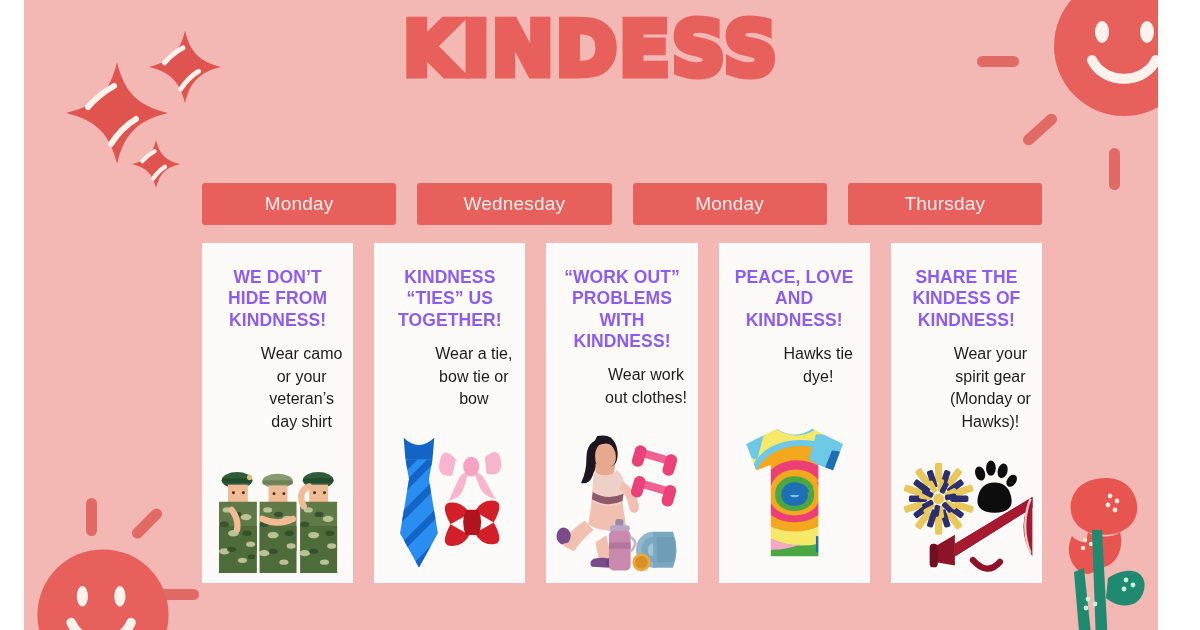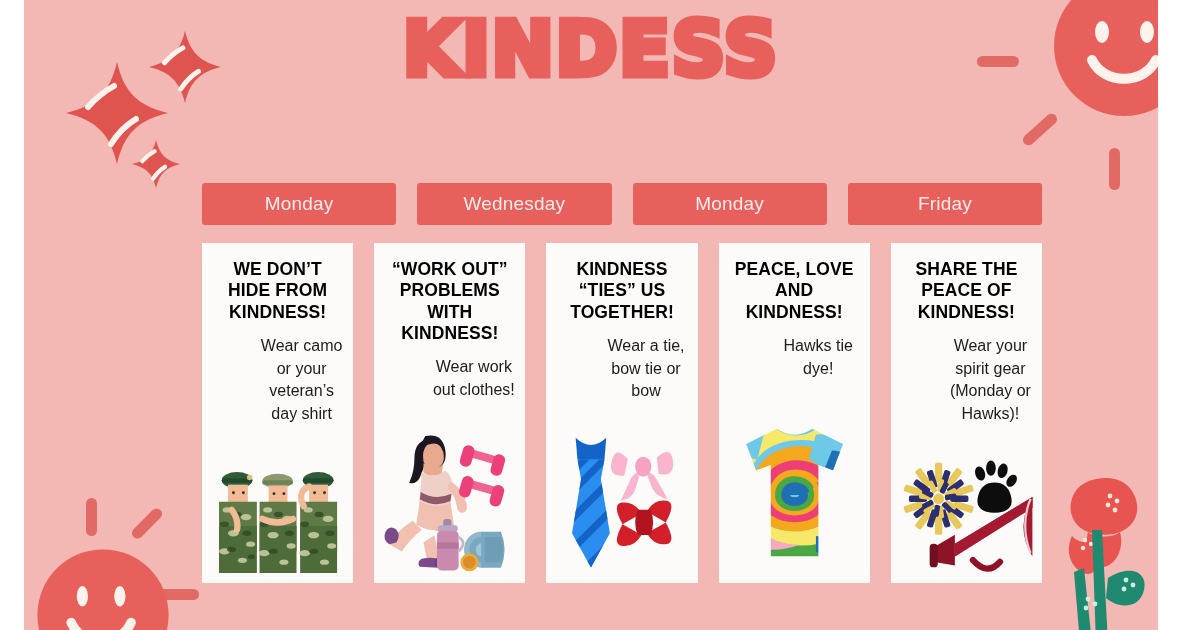--- a/index.html
+++ b/index.html
@@ -79,24 +79,25 @@
     background: #fdfbfa;
     display: flex;
     flex-direction: column;
     align-items: center;
     padding: 16px 8px 4px 8px;
     overflow: hidden;
   }
   .card-head {
     font-size: 17.5px;
     font-weight: 700;
-    color: #000000;
+    color: #8b5cf6;
     text-align: center;
     line-height: 1.22;
     letter-spacing: .1px;
+    margin-top: 8px;
   }
   .card-sub {
     margin-top: 12px;
     font-size: 16px;
     color: #1c1c1c;
     text-align: center;
     line-height: 1.42;
     font-weight: 400;
     margin-left: 48px;
   }
@@ -180,21 +181,21 @@
     </svg>
 
     <div class="title-wrap">
       <span class="title-line l1">KINDESS</span>
     </div>
 
     <div class="tabs">
       <div class="tab">Monday</div>
       <div class="tab">Wednesday</div>
       <div class="tab">Monday</div>
-      <div class="tab">Friday</div>
+      <div class="tab">Thursday</div>
     </div>
 
     <div class="cards">
 
       <div class="card">
         <div class="card-head">WE DON’T HIDE FROM KINDNESS!</div>
         <div class="card-sub">Wear camo or your veteran’s day shirt</div>
         <div class="card-art">
           <svg width="150" height="122" viewBox="0 0 150 122">
             <g>
@@ -263,69 +264,20 @@
                 <ellipse cx="105" cy="100" rx="6" ry="3.4"></ellipse>
                   <ellipse cx="127" cy="110" rx="5" ry="3"></ellipse>
               </g>
               <g fill="#2f4a26" opacity=".8">
                 <ellipse cx="121" cy="57" rx="5" ry="3"></ellipse>
                   <ellipse cx="105" cy="68" rx="5" ry="3"></ellipse>
                 <ellipse cx="133" cy="78" rx="5" ry="3"></ellipse>
                   <ellipse cx="115" cy="98" rx="5" ry="3"></ellipse>
               </g>
               <path d="M104 48 q-8 -16 6 -22" stroke="#f0bb95" stroke-width="7" fill="none" stroke-linecap="round"></path>
-            </g>
-          </svg>
-        </div>
-      </div>
-
-      <div class="card">
-        <div class="card-head">“WORK OUT” PROBLEMS WITH KINDNESS!</div>
-        <div class="card-sub">Wear work out clothes!</div>
-        <div class="card-art">
-          <svg width="150" height="156" viewBox="0 0 150 156">
-            <g>
-              <path d="M48 10 q-12 4 -12 20 q0 16 -6 28 q8 2 12 -6 q6 -14 8 -26 z" fill="#1d1620"></path>
-              <path d="M48 6 q18 -4 22 14 q3 16 -8 22 q-12 6 -18 -6 q-5 -16 4 -30 z" fill="#1d1620"></path>
-              <path d="M50 16 q14 -6 18 8 q3 14 -8 18 q-11 3 -14 -8 q-2 -12 4 -18 z" fill="#e8a98e"></path>
-              <path d="M46 36 q10 8 22 2 l-2 10 q-12 6 -20 -2 z" fill="#e8a98e"></path>
-              <path d="M44 46 q16 8 26 -2 q10 8 8 24 l-3 18 q-18 6 -34 -4 l2 -22 z" fill="#efd0c8"></path>
-              <path d="M43 68 q16 10 34 2 l-1 8 q-17 8 -34 -2 z" fill="#8e5a6a"></path>
-              <path d="M42 78 q18 10 34 2 l4 26 q-22 10 -42 -2 z" fill="#f2c0b0"></path>
-              <path d="M40 104 q20 12 40 0 l-6 34 l-10 1 l2 -26 z" fill="#f2c0b0"></path>
-              <path d="M58 116 l6 26 l-2 4 l-12 -2 l-4 -20 z" fill="#f2c0b0"></path>
-              <path d="M44 110 q-14 12 -22 24 l-14 -8 q10 -16 26 -26 z" fill="#f2c0b0"></path>
-              <path d="M8 126 q-8 -6 -4 -14 q5 -8 12 -2 q5 6 0 14 z" fill="#7a4a8a"></path>
-              <path d="M76 56 q14 8 18 26 q1 8 -4 9 q-6 1 -7 -7 q-2 -14 -11 -20 z" fill="#f2c0b0"></path>
-              <path d="M44 142 q14 -3 22 2 q4 6 -4 8 l-20 -1 q-4 -5 2 -9 z" fill="#7a4a8a"></path>
-              <path d="M62 140 q14 -2 20 4 q3 6 -5 8 l-18 -1 q-4 -6 3 -11 z" fill="#6e4180"></path>
-            </g>
-            <g>
-              <rect x="94" y="24" width="34" height="9" rx="4" fill="#f06292" transform="rotate(16 111 28)"></rect>
-              <rect x="88" y="16" width="13" height="24" rx="6" fill="#ec407a" transform="rotate(16 94 28)"></rect>
-              <rect x="122" y="26" width="13" height="24" rx="6" fill="#ec407a" transform="rotate(16 128 38)"></rect>
-              <rect x="93" y="58" width="34" height="9" rx="4" fill="#f06292" transform="rotate(16 110 62)"></rect>
-              <rect x="87" y="50" width="13" height="24" rx="6" fill="#ec407a" transform="rotate(16 93 62)"></rect>
-              <rect x="121" y="60" width="13" height="24" rx="6" fill="#ec407a" transform="rotate(16 127 72)"></rect>
-            </g>
-            <g>
-              <rect x="68" y="98" width="9" height="9" rx="3" fill="#9b8aa8"></rect>
-              <rect x="62" y="105" width="22" height="7" rx="3" fill="#b9a8c4"></rect>
-              <rect x="61" y="111" width="24" height="44" rx="5" fill="#c98aae"></rect>
-              <rect x="61" y="124" width="24" height="7" fill="#b4769b"></rect>
-              <path d="M85 118 q10 6 0 16" stroke="#c4b4cc" stroke-width="3" fill="none"></path>
-            </g>
-            <g>
-              <ellipse cx="110" cy="132" rx="19" ry="20" fill="#8fb8cc"></ellipse>
-              <ellipse cx="110" cy="132" rx="13" ry="14" fill="#7aa8c0"></ellipse>
-              <ellipse cx="110" cy="132" rx="6" ry="7" fill="#9fc6d6"></ellipse>
-              <path d="M110 112 h22 q8 20 0 40 h-22 z" fill="#7aa8c0"></path>
-              <path d="M114 118 h18 q5 14 0 28 h-18 z" fill="#6f9db6"></path>
-              <circle cx="97" cy="146" r="10" fill="#f0a93c"></circle>
-              <circle cx="97" cy="146" r="7" fill="#d98f28"></circle>
             </g>
           </svg>
         </div>
       </div>
 
       <div class="card">
         <div class="card-head">KINDNESS “TIES” US TOGETHER!</div>
         <div class="card-sub">Wear a tie, bow tie or bow</div>
         <div class="card-art">
           <svg width="150" height="160" viewBox="0 0 150 160">
@@ -350,20 +302,69 @@
               <path d="M96 50 q-8 0 -12 10 l-10 22 q12 -2 16 -12 z" fill="#f9b4ce"></path>
               <path d="M102 50 q8 0 13 10 l11 20 q-12 -2 -17 -12 z" fill="#f9b4ce"></path>
               <ellipse cx="99" cy="44" rx="9" ry="11" fill="#f6a2c2"></ellipse>
             </g>
             <g>
               <path d="M76 108 q-12 -22 -1 -24 q14 -2 22 12 z" fill="#d31f2a"></path>
               <path d="M76 108 q-12 22 -1 24 q14 2 22 -12 z" fill="#d31f2a"></path>
               <path d="M124 106 q12 -22 1 -24 q-14 -2 -22 12 z" fill="#d31f2a"></path>
               <path d="M124 106 q12 22 1 24 q-14 2 -22 -12 z" fill="#d31f2a"></path>
               <path d="M93 92 h14 q6 14 0 28 h-14 q-6 -14 0 -28 z" fill="#b2141f"></path>
+            </g>
+          </svg>
+        </div>
+      </div>
+
+      <div class="card">
+        <div class="card-head">“WORK OUT” PROBLEMS WITH KINDNESS!</div>
+        <div class="card-sub">Wear work out clothes!</div>
+        <div class="card-art">
+          <svg width="150" height="156" viewBox="0 0 150 156">
+            <g>
+              <path d="M48 10 q-12 4 -12 20 q0 16 -6 28 q8 2 12 -6 q6 -14 8 -26 z" fill="#1d1620"></path>
+              <path d="M48 6 q18 -4 22 14 q3 16 -8 22 q-12 6 -18 -6 q-5 -16 4 -30 z" fill="#1d1620"></path>
+              <path d="M50 16 q14 -6 18 8 q3 14 -8 18 q-11 3 -14 -8 q-2 -12 4 -18 z" fill="#e8a98e"></path>
+              <path d="M46 36 q10 8 22 2 l-2 10 q-12 6 -20 -2 z" fill="#e8a98e"></path>
+              <path d="M44 46 q16 8 26 -2 q10 8 8 24 l-3 18 q-18 6 -34 -4 l2 -22 z" fill="#efd0c8"></path>
+              <path d="M43 68 q16 10 34 2 l-1 8 q-17 8 -34 -2 z" fill="#8e5a6a"></path>
+              <path d="M42 78 q18 10 34 2 l4 26 q-22 10 -42 -2 z" fill="#f2c0b0"></path>
+              <path d="M40 104 q20 12 40 0 l-6 34 l-10 1 l2 -26 z" fill="#f2c0b0"></path>
+              <path d="M58 116 l6 26 l-2 4 l-12 -2 l-4 -20 z" fill="#f2c0b0"></path>
+              <path d="M44 110 q-14 12 -22 24 l-14 -8 q10 -16 26 -26 z" fill="#f2c0b0"></path>
+              <path d="M8 126 q-8 -6 -4 -14 q5 -8 12 -2 q5 6 0 14 z" fill="#7a4a8a"></path>
+              <path d="M76 56 q14 8 18 26 q1 8 -4 9 q-6 1 -7 -7 q-2 -14 -11 -20 z" fill="#f2c0b0"></path>
+              <path d="M44 142 q14 -3 22 2 q4 6 -4 8 l-20 -1 q-4 -5 2 -9 z" fill="#7a4a8a"></path>
+              <path d="M62 140 q14 -2 20 4 q3 6 -5 8 l-18 -1 q-4 -6 3 -11 z" fill="#6e4180"></path>
+            </g>
+            <g>
+              <rect x="94" y="24" width="34" height="9" rx="4" fill="#f06292" transform="rotate(16 111 28)"></rect>
+              <rect x="88" y="16" width="13" height="24" rx="6" fill="#ec407a" transform="rotate(16 94 28)"></rect>
+              <rect x="122" y="26" width="13" height="24" rx="6" fill="#ec407a" transform="rotate(16 128 38)"></rect>
+              <rect x="93" y="58" width="34" height="9" rx="4" fill="#f06292" transform="rotate(16 110 62)"></rect>
+              <rect x="87" y="50" width="13" height="24" rx="6" fill="#ec407a" transform="rotate(16 93 62)"></rect>
+              <rect x="121" y="60" width="13" height="24" rx="6" fill="#ec407a" transform="rotate(16 127 72)"></rect>
+            </g>
+            <g>
+              <rect x="68" y="98" width="9" height="9" rx="3" fill="#9b8aa8"></rect>
+              <rect x="62" y="105" width="22" height="7" rx="3" fill="#b9a8c4"></rect>
+              <rect x="61" y="111" width="24" height="44" rx="5" fill="#c98aae"></rect>
+              <rect x="61" y="124" width="24" height="7" fill="#b4769b"></rect>
+              <path d="M85 118 q10 6 0 16" stroke="#c4b4cc" stroke-width="3" fill="none"></path>
+            </g>
+            <g>
+              <ellipse cx="110" cy="132" rx="19" ry="20" fill="#8fb8cc"></ellipse>
+              <ellipse cx="110" cy="132" rx="13" ry="14" fill="#7aa8c0"></ellipse>
+              <ellipse cx="110" cy="132" rx="6" ry="7" fill="#9fc6d6"></ellipse>
+              <path d="M110 112 h22 q8 20 0 40 h-22 z" fill="#7aa8c0"></path>
+              <path d="M114 118 h18 q5 14 0 28 h-18 z" fill="#6f9db6"></path>
+              <circle cx="97" cy="146" r="10" fill="#f0a93c"></circle>
+              <circle cx="97" cy="146" r="7" fill="#d98f28"></circle>
             </g>
           </svg>
         </div>
       </div>
 
       <div class="card">
         <div class="card-head">PEACE, LOVE AND KINDNESS!</div>
         <div class="card-sub">Hawks tie dye!</div>
         <div class="card-art">
           <svg width="152" height="168" viewBox="0 0 152 168">
@@ -391,21 +392,21 @@
               <path d="M6 24 q18 -14 36 -10 l-8 30 q-14 -4 -24 0 z" fill="#6ec8e8"></path>
               <path d="M60 -4 q18 12 36 0 l4 14 q-22 14 -44 0 z" fill="#6ec8e8"></path>
               <path d="M100 130 q24 4 34 -14 l6 14 q-14 24 -40 18 z" fill="#1f6fb4"></path>
             </g>
             <path d="M56 8 q20 14 40 0 l36 18 l-12 32 l-16 -6 l0 102 l-56 0 l0 -102 l-16 6 l-12 -32 z" fill="none" stroke="#fdfbfa" stroke-width="2.5"></path>
           </svg>
         </div>
       </div>
 
       <div class="card">
-        <div class="card-head">SHARE THE PEACE OF KINDNESS!</div>
+        <div class="card-head">SHARE THE KINDESS OF KINDNESS!</div>
         <div class="card-sub">Wear your spirit gear (Monday or Hawks)!</div>
         <div class="card-art">
           <svg width="150" height="128" viewBox="0 0 150 128">
             <g transform="translate(44,46)">
               <g stroke-linecap="round">
                 <g fill="#e8c85a">
                   <rect x="-4" y="-40" width="8" height="22" rx="2"></rect>
                   <rect x="-4" y="-40" width="8" height="22" rx="2" transform="rotate(36)"></rect>
                   <rect x="-4" y="-40" width="8" height="22" rx="2" transform="rotate(72)"></rect>
                   <rect x="-4" y="-40" width="8" height="22" rx="2" transform="rotate(108)"></rect>

